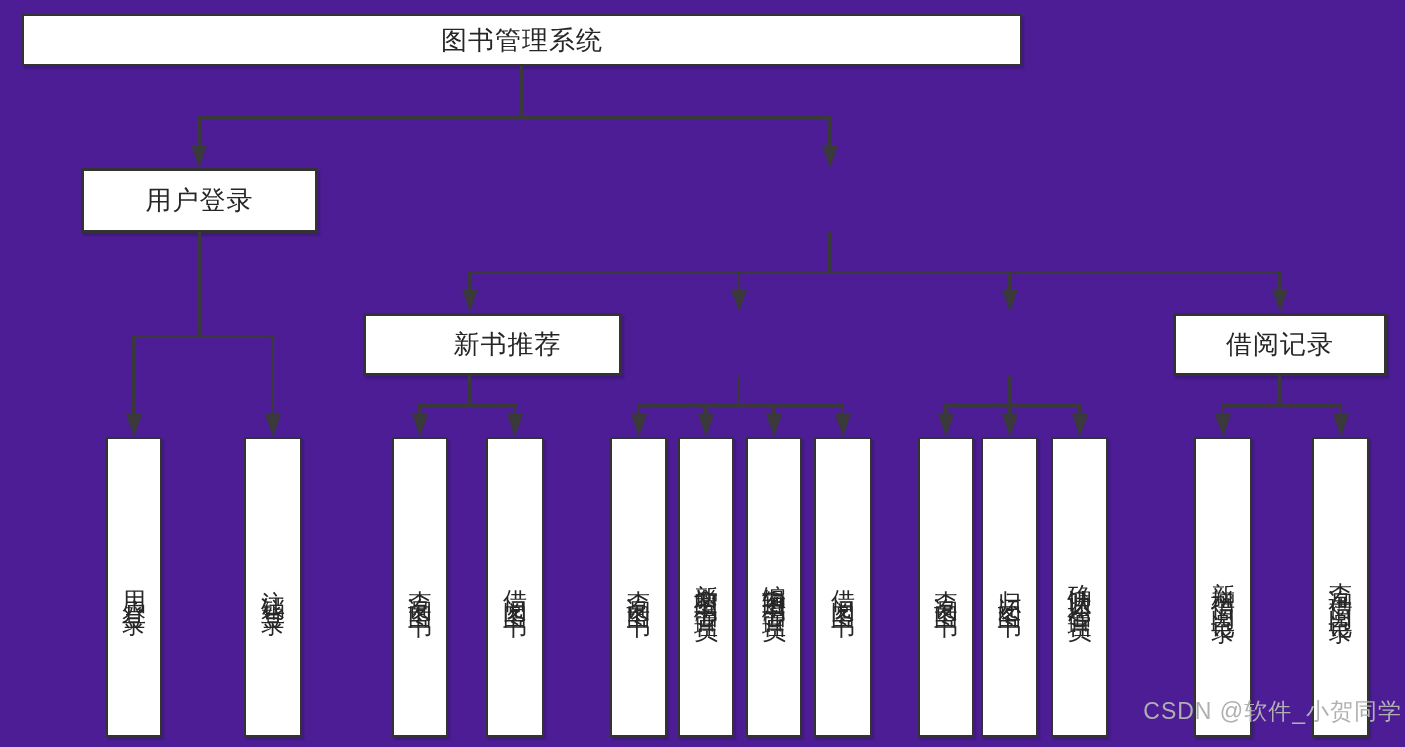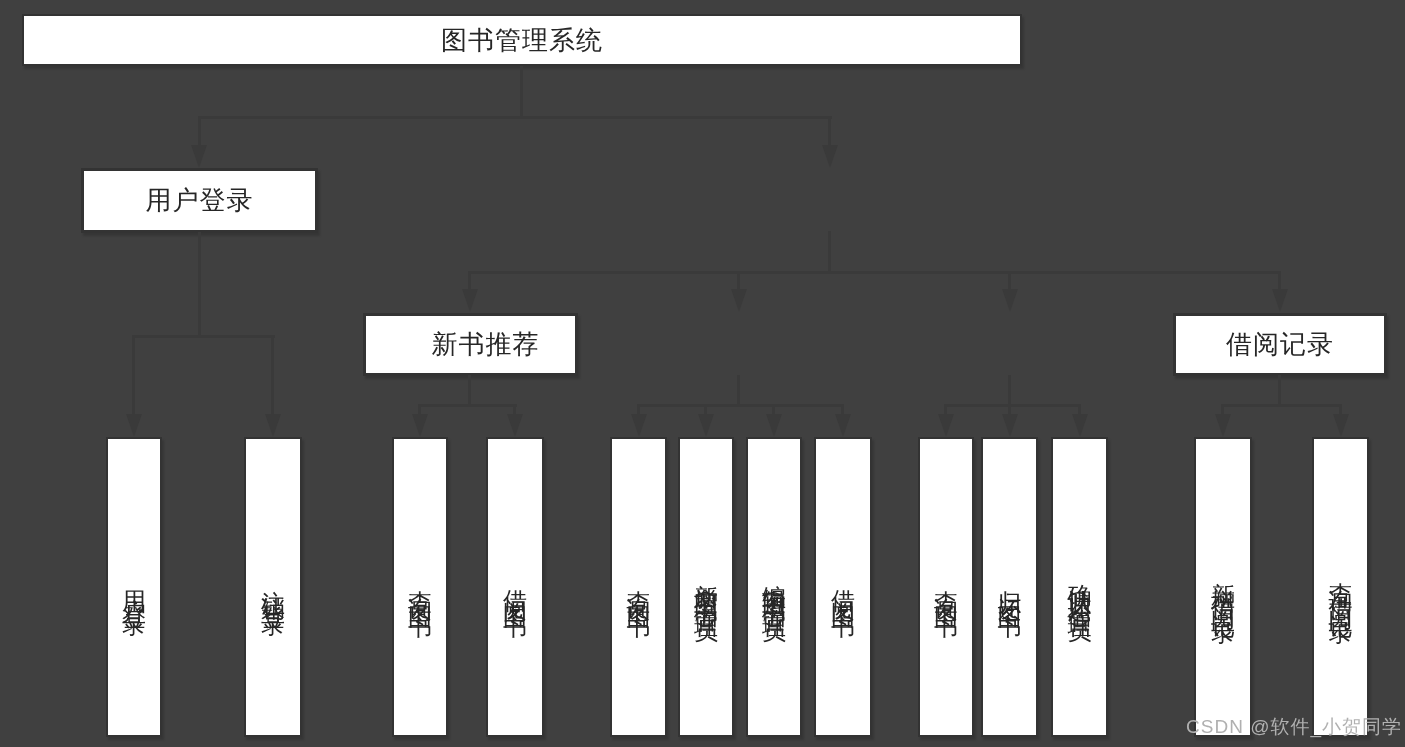--- a/index.html
+++ b/index.html
@@ -1,32 +1,32 @@
 <!DOCTYPE html>
 <html><head>
 <meta charset="utf-8">
 <style>
   html,body{margin:0;padding:0;background:#ffffff;}
   #canvas{
-    position:relative;width:1405px;height:747px;background:#404040;overflow:hidden;
+    position:relative;width:1405px;height:747px;background:#4c1d95;overflow:hidden;
     font-family:"Liberation Sans","DejaVu Sans",sans-serif;
   }
   .node{
     position:absolute;box-sizing:border-box;background:#ffffff;
     border:2px solid #333333;color:#262626;
     display:flex;align-items:center;justify-content:center;
     box-shadow:2px 3px 2px rgba(0,0,0,0.16);
     font-size:26px;letter-spacing:1px;white-space:nowrap;
   }
   .root{left:22px;top:14px;width:1000px;height:52px;}
   .lv2,.lv3{border-width:3px;}
   .lv2a{left:81px;top:168px;width:237px;height:65px;}
   .lv2b{left:712px;top:168px;width:235px;height:64px;}
   .lv3{top:313px;height:63px;}
-  .lv3a{left:363px;width:215px;padding-left:30px;}
+  .lv3a{left:363px;width:259px;padding-left:30px;}
   .lv3b{left:632px;width:215px;}
   .lv3c{left:903px;width:214px;}
   .lv3d{left:1173px;width:214px;}
   .leaf{
     top:437px;height:300px;font-size:24px;
     writing-mode:vertical-rl;text-orientation:mixed;letter-spacing:8px;
   }
   .lf1{left:106px;width:56px;}  .lf2{left:244px;width:58px;}
   .lf3{left:392px;width:56px;}  .lf4{left:486px;width:58px;}
   .lf5{left:610px;width:57px;}  .lf6{left:678px;width:56px;letter-spacing:5px;}
@@ -35,22 +35,22 @@
   .lf11{left:1051px;width:57px;letter-spacing:5px;} .lf12{left:1194px;width:58px;}
   .lf13{left:1312px;width:57px;}
   .vline{position:absolute;width:3px;background:#3a3a3a;}
   .hline{position:absolute;height:3px;background:#3a3a3a;}
   .ahead{
     position:absolute;width:0;height:0;
     border-left:8px solid transparent;border-right:8px solid transparent;
     border-top:23px solid #3a3a3a;
   }
   .wm{
-    position:absolute;top:714px;right:3px;color:#b0b0b0;
-    font-size:19px;letter-spacing:1px;white-space:nowrap;
+    position:absolute;top:696px;right:3px;color:#b0b0b0;
+    font-size:23px;letter-spacing:1px;white-space:nowrap;
   }
 </style>
 </head>
 <body>
 
 <div id="canvas">
 
   <div class="node root">图书管理系统</div>
 
   <div class="node lv2 lv2a">用户登录</div>

